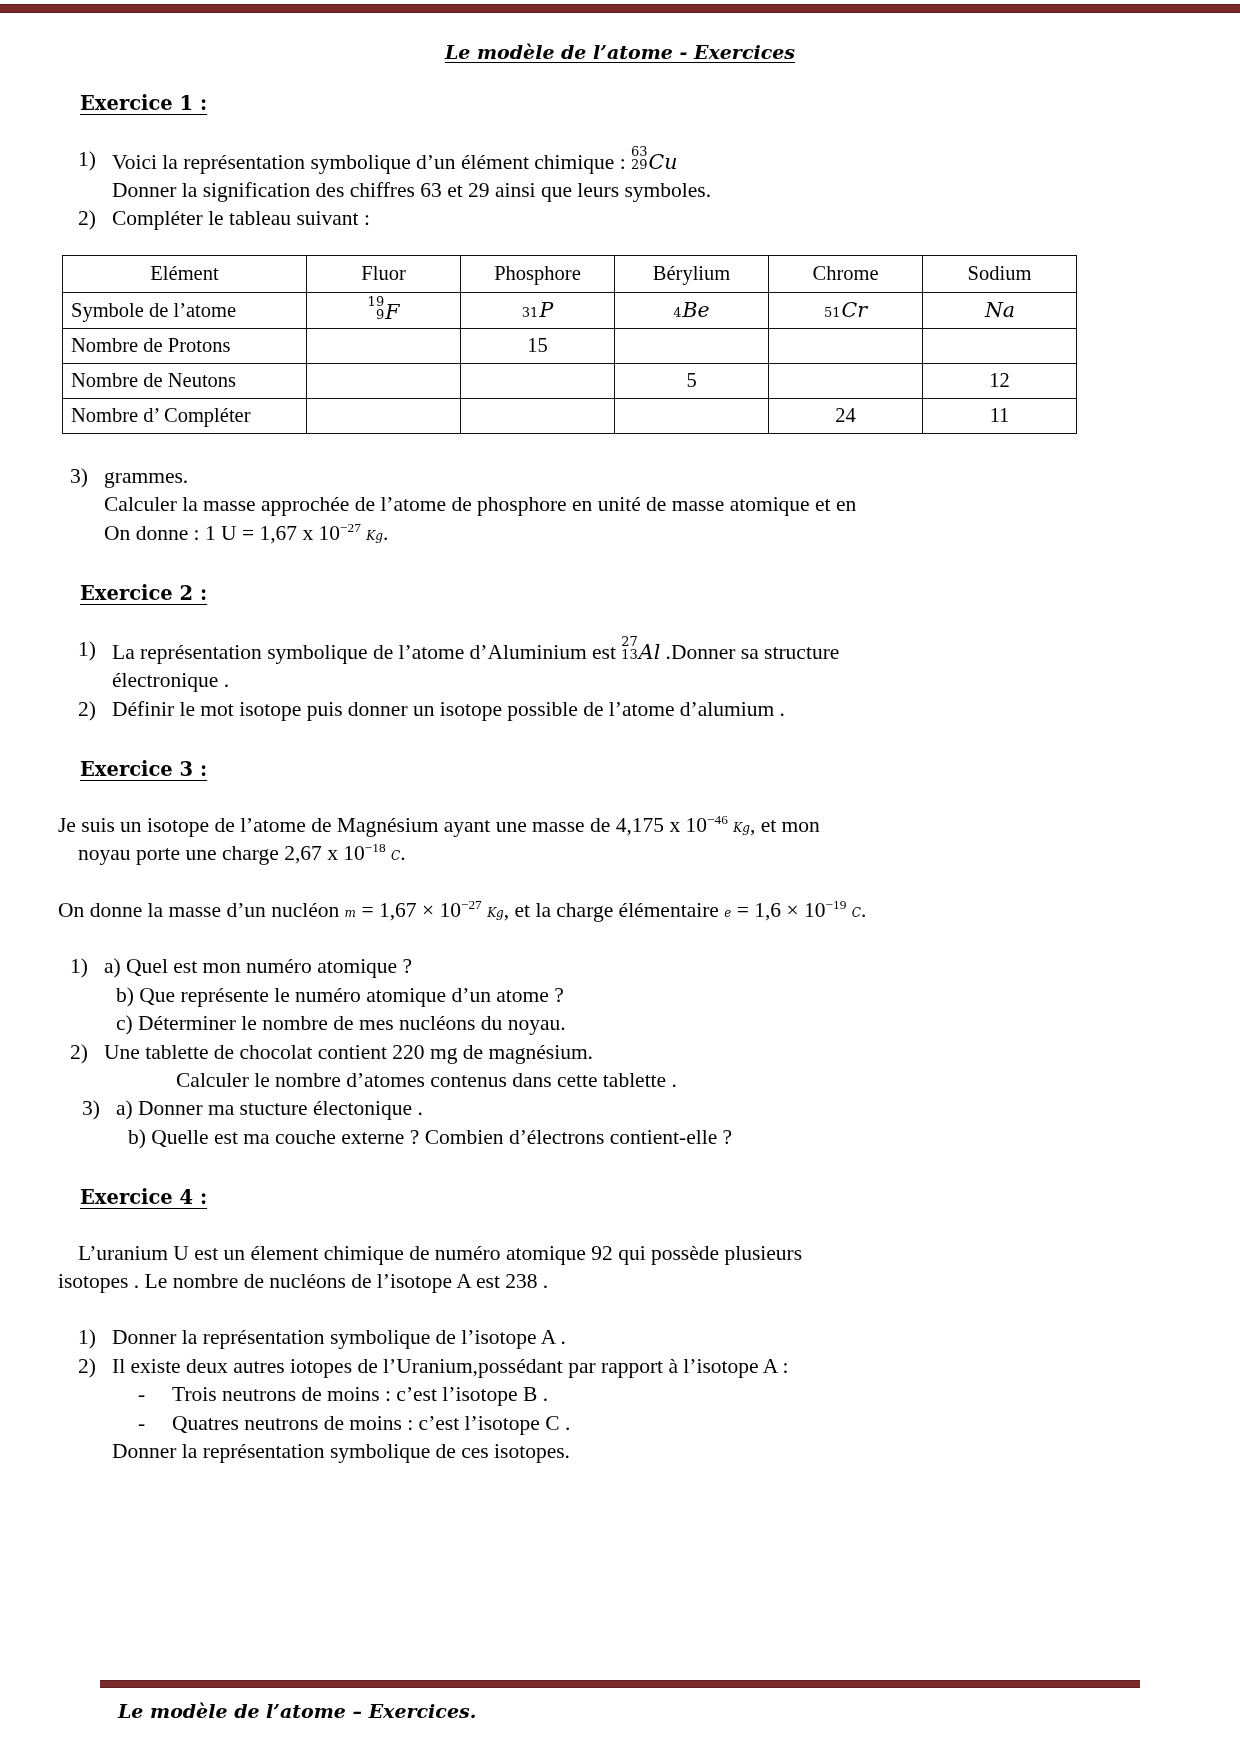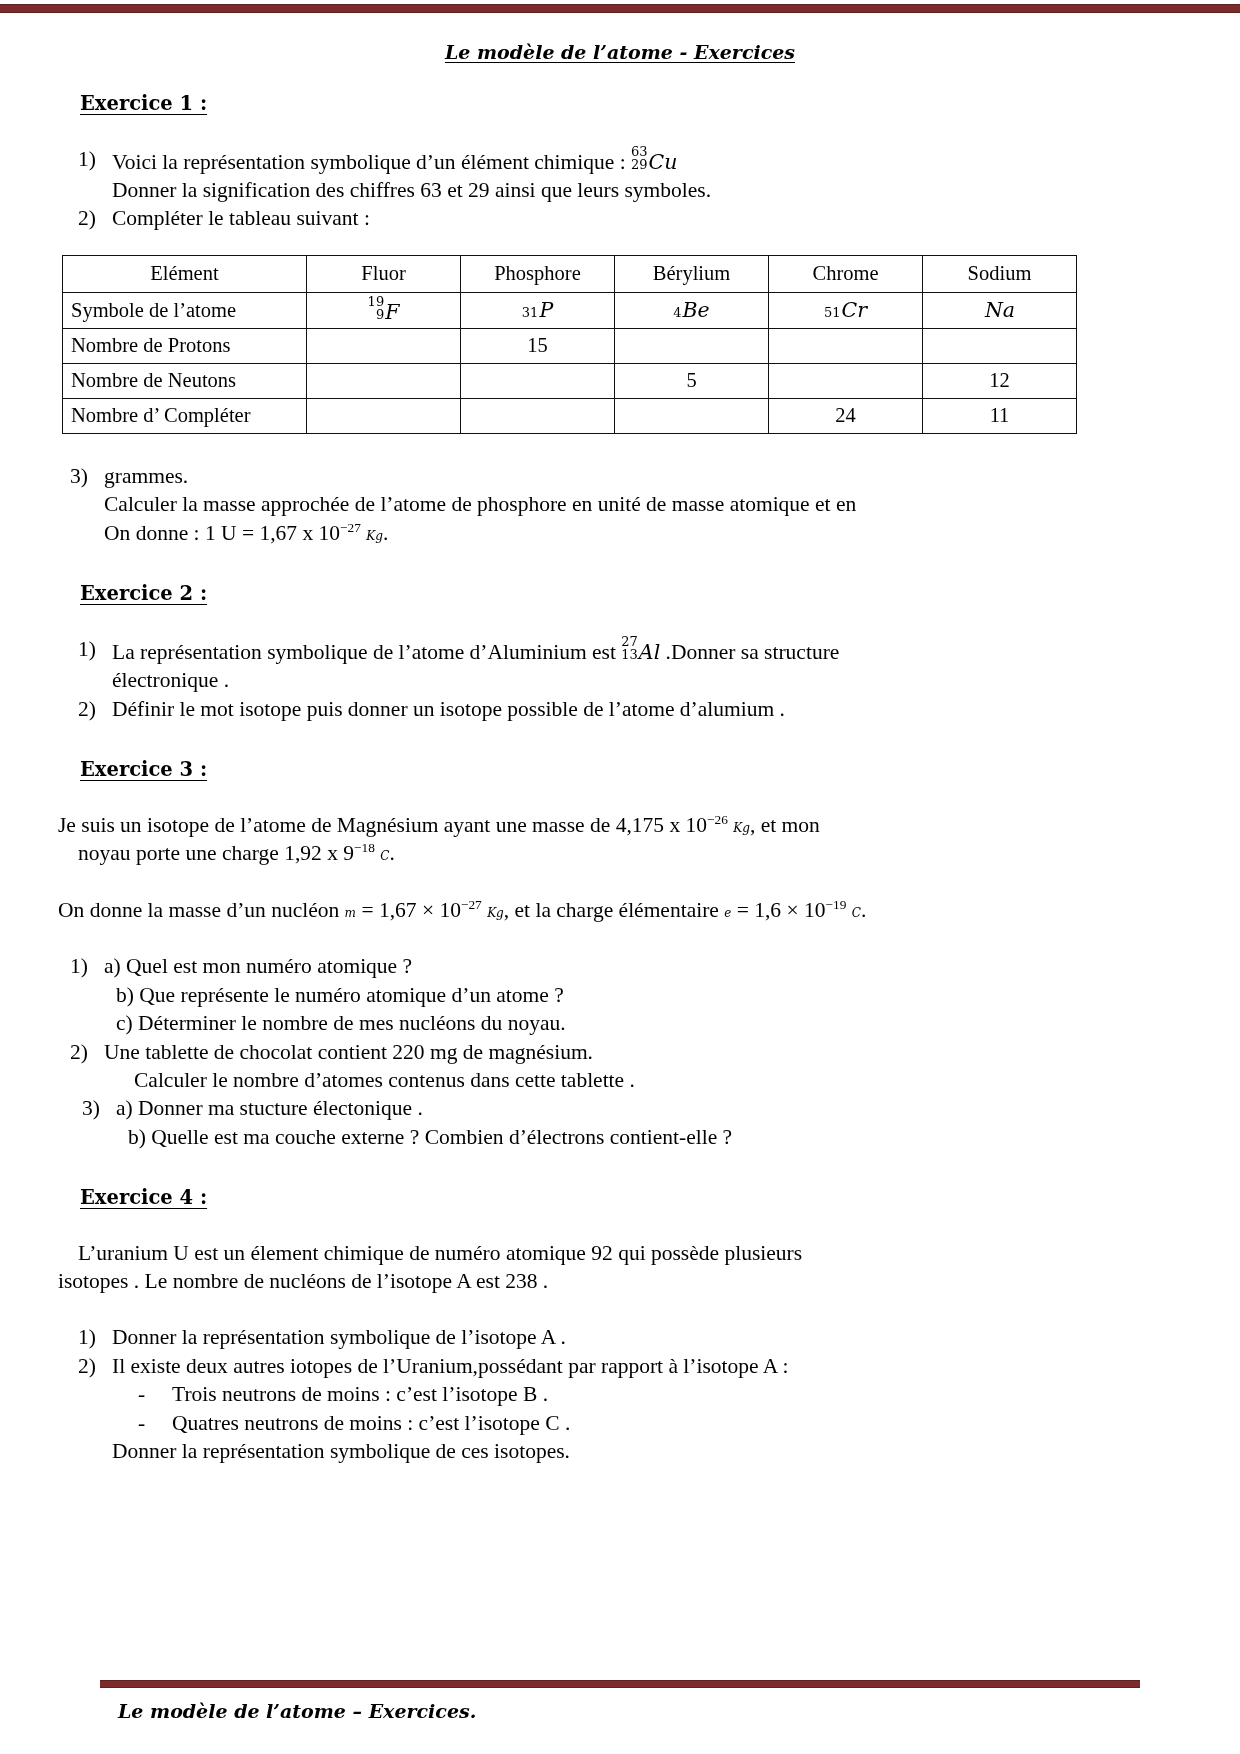--- a/index.html
+++ b/index.html
@@ -87,21 +87,21 @@
     flex: 0 0 auto;
     width: 34px;
     text-align: left;
   }
   .qtxt {
     flex: 1 1 auto;
   }
   .indent-12 { margin-left: 12px; }
   .indent-20 { margin-left: 20px; }
   .indent-34 { margin-left: 34px; }
-  .indent-46 { margin-left: 30px; }
+  .indent-46 { margin-left: 72px; }
   .indent-60 { margin-left: 60px; }
 
   
   .mi {
     font-family: "DejaVu Serif", serif;
     font-style: italic;
     font-size: 12px;
   }
   .nuc {
     display: inline-block;
@@ -312,25 +312,25 @@
     </div>
 
     <div class="sp-34"></div>
 
     <div class="ex-head">Exercice 3 :</div>
 
     <div class="sp-28"></div>
 
     <div>
       <div>
-        <span>Je  suis  un  isotope  de  l’atome  de  Magnésium  ayant  une  masse  de  4,175  x  10</span><sup class="sm">−26</sup>
+        <span>Je  suis  un  isotope  de  l’atome  de  Magnésium  ayant  une  masse  de  4,175  x  10</span><sup class="sm">−46</sup>
         <span class="mi">Kg</span><span>, et mon</span>
       </div>
       <div class="indent-20">
-        <span>noyau porte une charge 1,92 x 9</span><sup class="sm">−18</sup>
+        <span>noyau porte une charge 2,67 x 10</span><sup class="sm">−18</sup>
         <span class="mi">C</span><span>.</span>
       </div>
     </div>
 
     <div class="sp-28"></div>
 
     <div>
       <span>On donne la masse d’un nucléon</span>
       <span class="mi">m</span>
       <span>= 1,67 × 10</span><sup class="sm">−27</sup>

